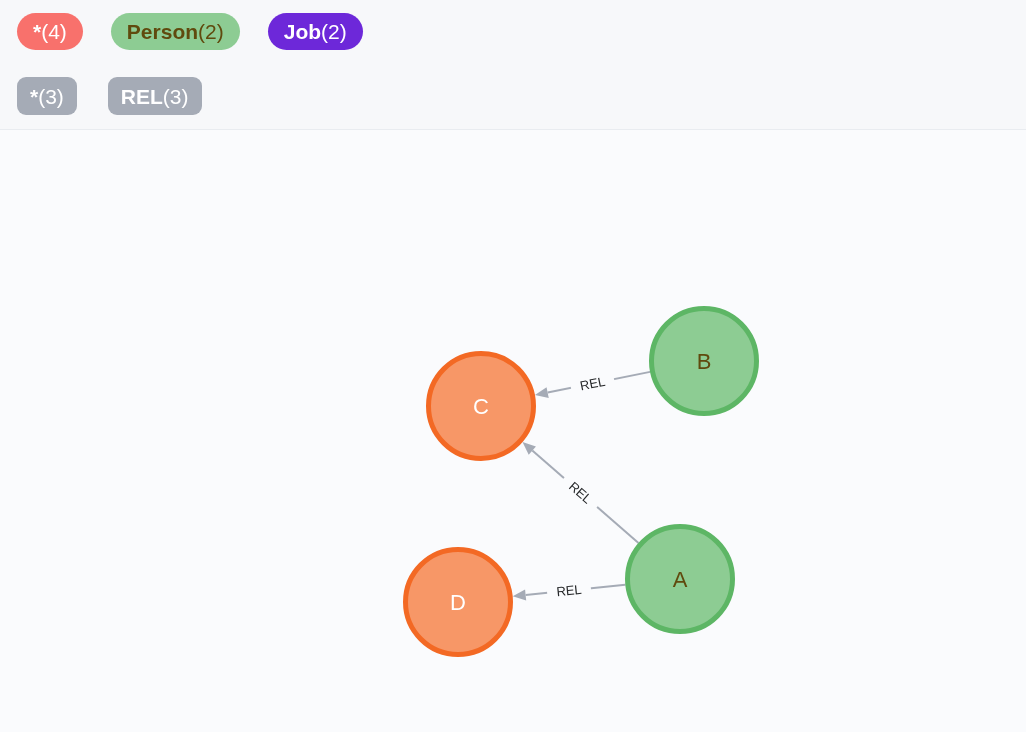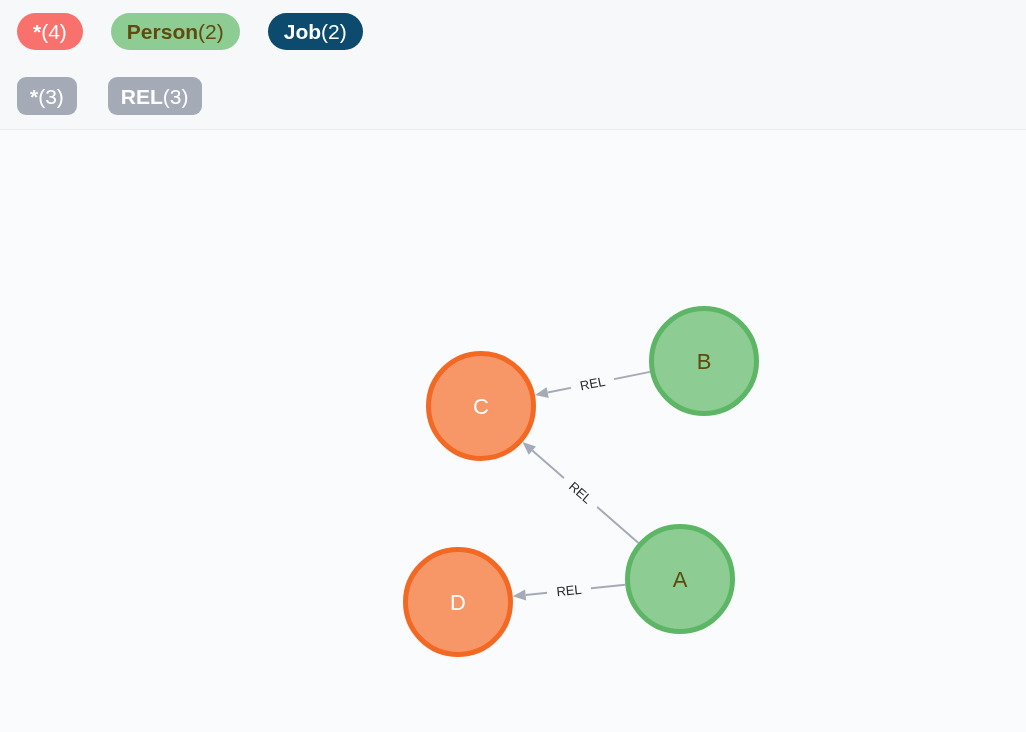--- a/index.html
+++ b/index.html
@@ -26,21 +26,21 @@
     font-size: 21px; line-height: 37px;
     border: none; cursor: pointer; white-space: nowrap;
     user-select: none;
   }
   .row-nodes .pill { border-radius: 19px; margin-right: 28px; }
   .row-rels  .pill { border-radius: 9px; height: 38px; padding: 0 13px; margin-right: 31px; }
   .pill-name { font-weight: bold; }
   .pill-count { font-weight: normal; }
   .pill-star-nodes { background: #f8716c; color: #ffffff; }
   .pill-person     { background: #8dcc93; color: #604a0e; }
-  .pill-job        { background: #0c4a6e; color: #ffffff; }
+  .pill-job        { background: #6d28d9; color: #ffffff; }
   .pill-star-rels  { background: #a5abb6; color: #ffffff; }
   .pill-rel        { background: #a5abb6; color: #ffffff; }
 
   
   .canvas {
     position: relative;
     width: 1026px; height: 601px;
     background: #fafbfd;
   }
   svg { display: block; }

